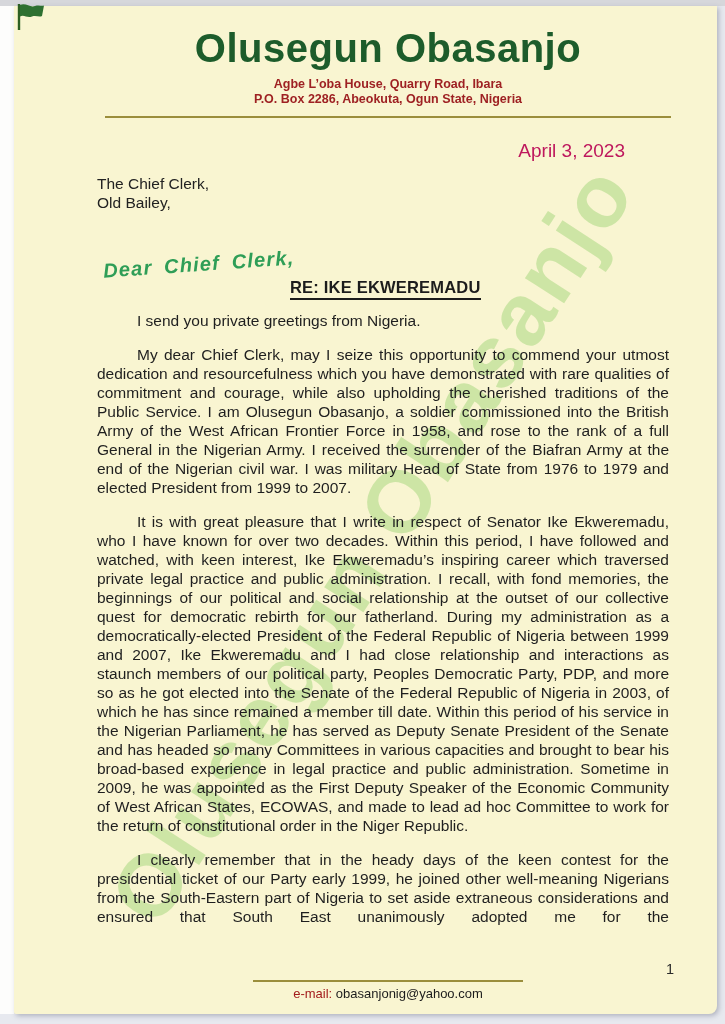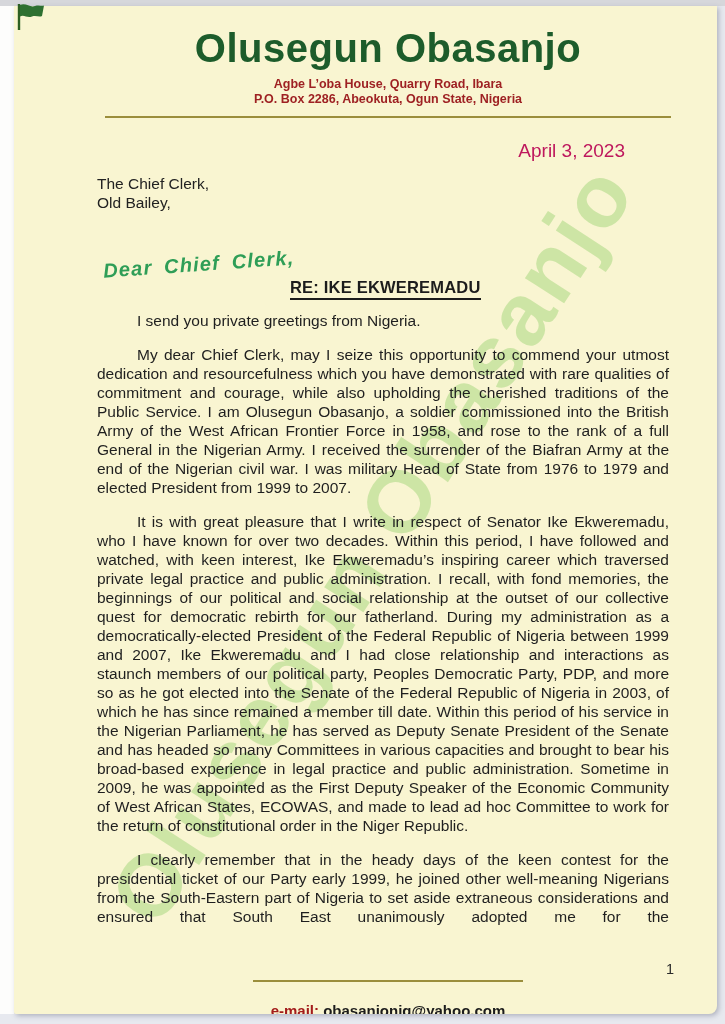--- a/index.html
+++ b/index.html
@@ -48,21 +48,21 @@
   .body-text{
     position:absolute;left:83px;top:305px;width:572px;
     font-size:15.5px;line-height:19px;color:#1f1f1f;
     text-align:justify;
   }
   .body-text p{margin:0 0 15px 0;text-indent:40px;}
   .body-text p.cont{margin-bottom:16px;text-align-last:justify;}
   .page-num{position:absolute;left:652px;top:955px;font-size:14.5px;color:#2a2a2a;}
   .footer{position:absolute;left:374px;top:974px;transform:translateX(-50%);text-align:center;}
   .footer-rule{width:270px;height:2px;background:#9b8e3c;margin:0 auto;}
-  .footer-text{margin-top:20px;font-size:15px;font-weight:bold;white-space:nowrap;}
+  .footer-text{margin-top:4px;font-size:13px;font-weight:normal;white-space:nowrap;}
   .footer-text .lbl{color:#a31c1c;}
   .footer-text .val{color:#1c1c1c;}
 </style>
 </head>
 <body>
 
 <div class="top-strip"></div>
 <div class="left-strip"></div>
 
 <svg class="flag" viewBox="0 0 32 30">

